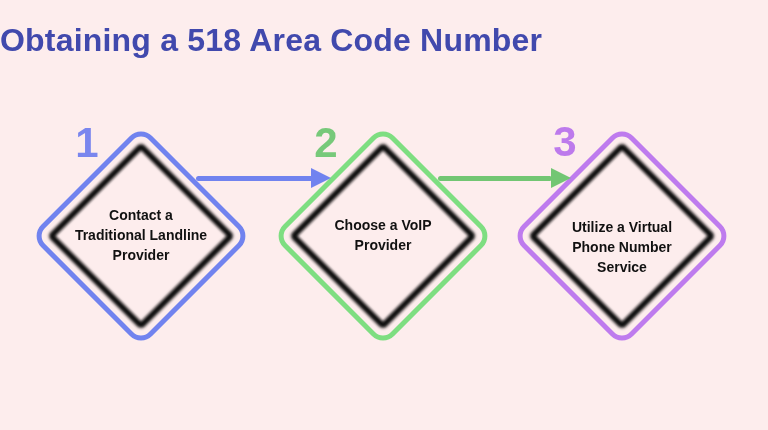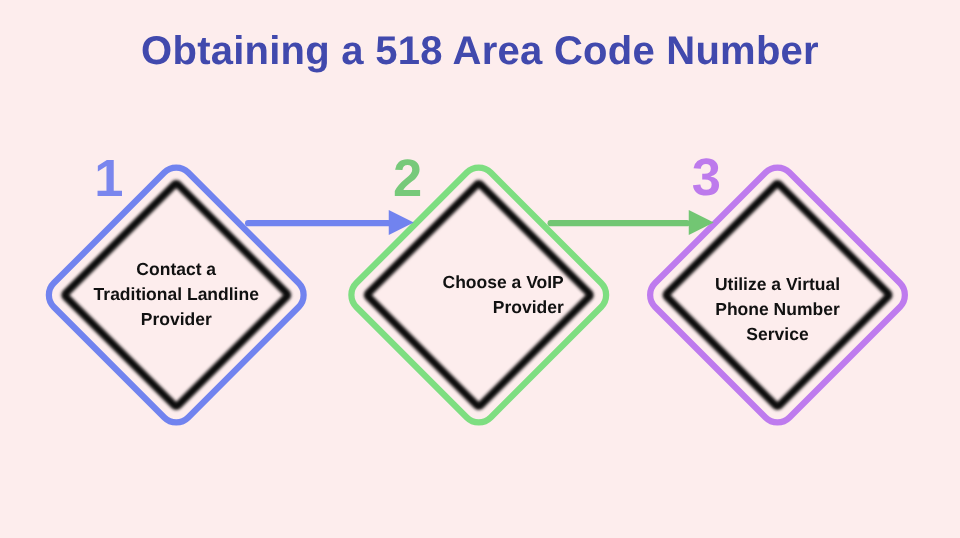--- a/index.html
+++ b/index.html
@@ -5,21 +5,21 @@
   html,body{margin:0;padding:0;}
   body{font-family:"Liberation Sans","DejaVu Sans",sans-serif;}
   .canvas{
     position:relative;
     width:768px;height:430px;
     overflow:hidden;
   }
   .title{
     position:absolute;
     left:0;top:22px;width:768px;
-    text-align:center;
+    text-align:left;
     font-size:32px;
     font-weight:bold;
     letter-spacing:0.2px;
   }
   .step{
     position:absolute;
     width:222px;height:222px;
   }
   .step.s1{left:30px;top:125px;}
   .step.s2{left:272px;top:125px;}
@@ -95,21 +95,21 @@
     <div class="diamond-inner" style="border-color: rgb(13, 13, 13);"></div>
     <div class="step-label">Contact a
 Traditional Landline
 Provider</div>
   </div>
   <div class="step-number num1" style="color: rgb(122, 134, 238);">1</div>
 
   <div class="step s2">
     <div class="diamond-outer" style="border-color: rgb(126, 222, 129);"></div>
     <div class="diamond-inner" style="border-color: rgb(13, 13, 13);"></div>
-    <div class="step-label" style="width:136px;text-align:right;">Choose a VoIP
+    <div class="step-label" style="width:136px;">Choose a VoIP
 Provider</div>
   </div>
   <div class="step-number num2" style="color: rgb(119, 201, 122);">2</div>
 
   <div class="step s3">
     <div class="diamond-outer" style="border-color: rgb(190, 123, 238);"></div>
     <div class="diamond-inner" style="border-color: rgb(13, 13, 13);"></div>
     <div class="step-label" style="width:146px;margin-top:12px;">Utilize a Virtual
 Phone Number
 Service</div>

